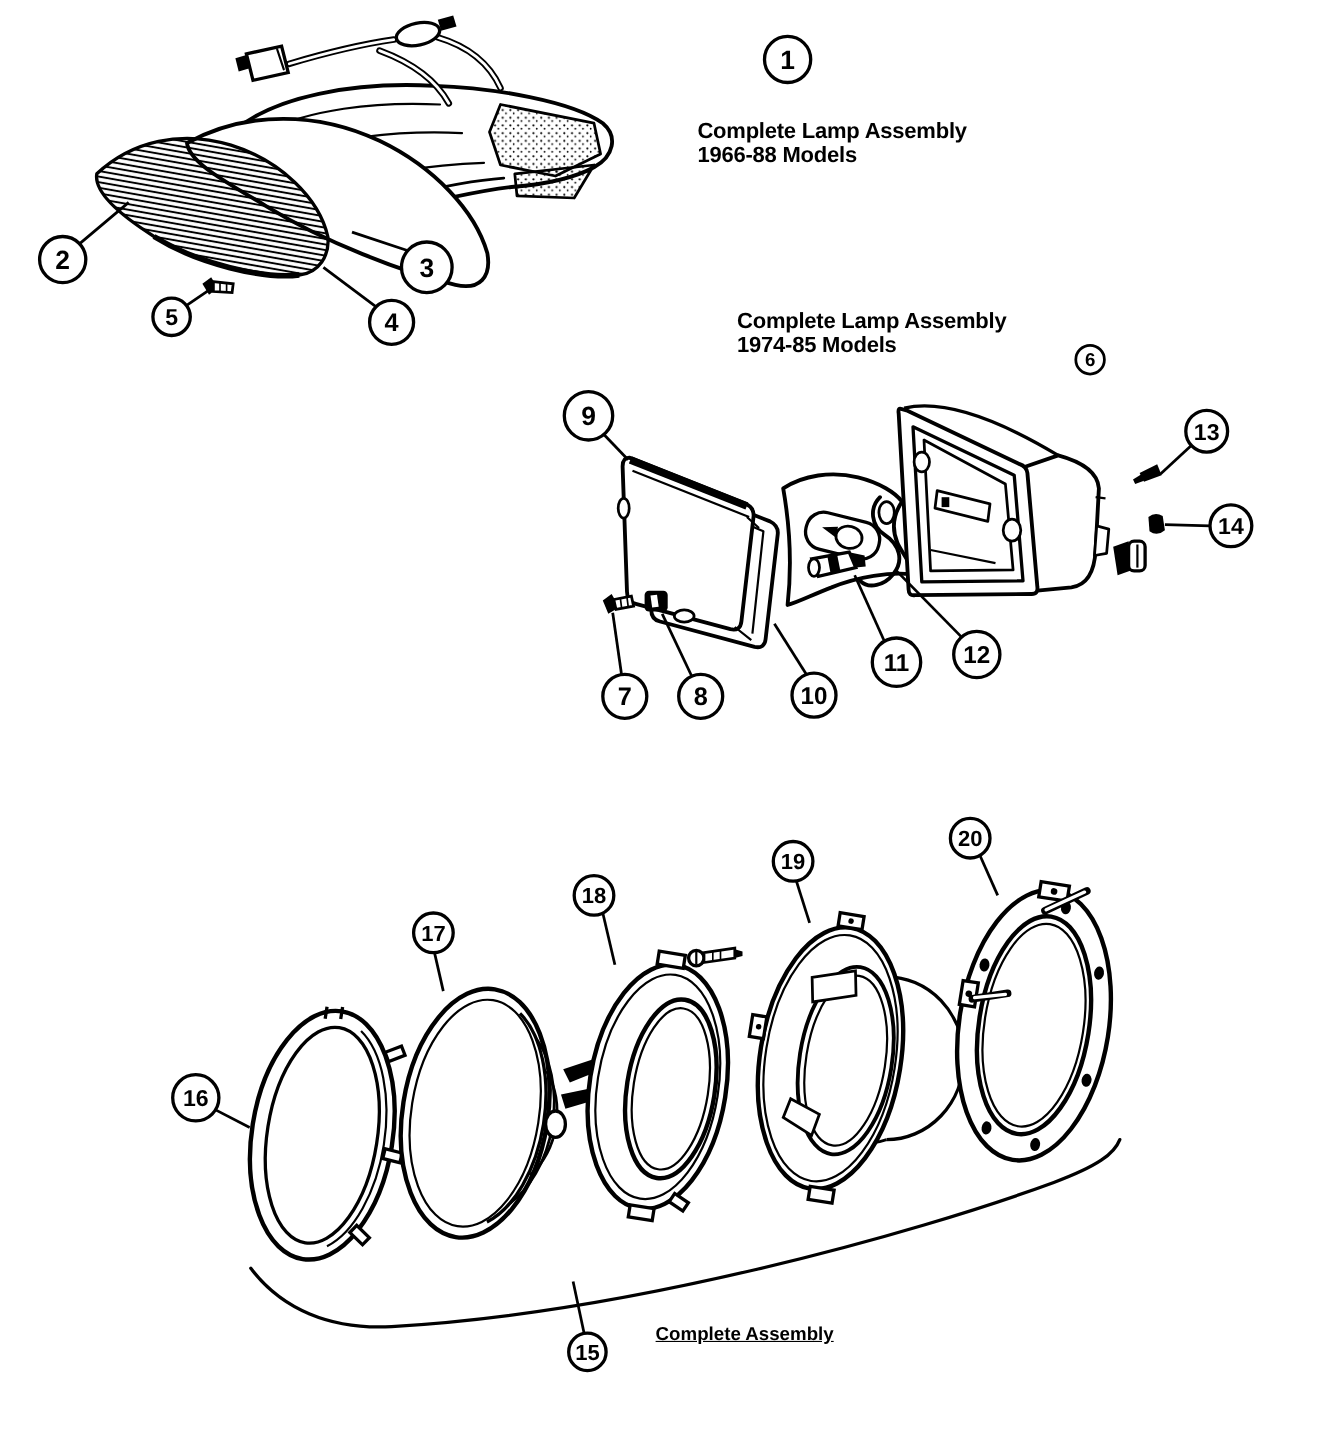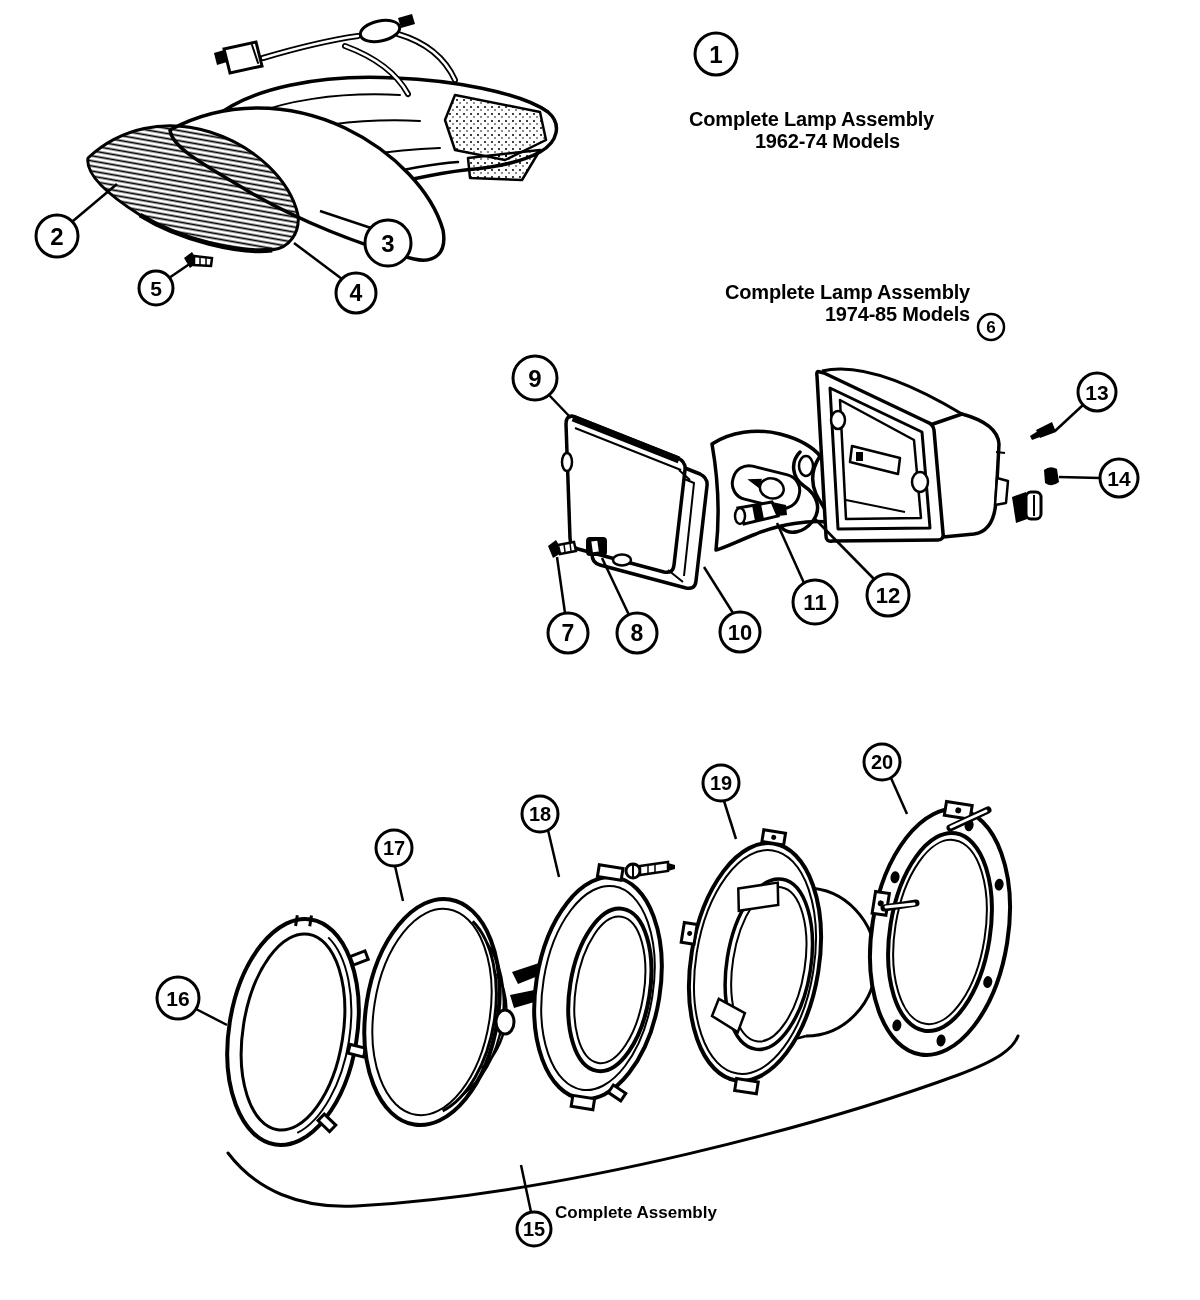--- a/index.html
+++ b/index.html
@@ -1,19 +1,19 @@
 <!DOCTYPE html>
 <html><head>
 <meta charset="utf-8">
 <style>
   html,body{margin:0;padding:0;background:#888;}
   .page{position:relative;width:1200px;height:1300px;background:#fff;overflow:hidden;
         font-family:"Liberation Sans",sans-serif;}
   .page svg{position:absolute;left:0;top:0;}
-  .diagram-label{position:absolute;color:#000;font-weight:bold;text-align:right;
+  .diagram-label{position:absolute;color:#000;font-weight:bold;text-align:left;
         font-size:20px;line-height:22px;letter-spacing:-0.2px;white-space:nowrap;}
   .diagram-label .l2-shift{display:block;padding-right:34px;}
   .diagram-label .l2{display:block;}
   .assembly-caption{position:absolute;color:#000;font-weight:bold;font-size:17px;white-space:nowrap;}
   svg text.co{font-family:"Liberation Sans",sans-serif;font-weight:bold;fill:#000;text-anchor:middle;}
   svg .ln{stroke:#000;fill:none;}
   svg .wh{fill:#fff;stroke:#000;}
   svg .bk{fill:#000;stroke:none;}
 </style>
 </head>
@@ -345,23 +345,23 @@
   </g>
   <g>
     <line class="ln" stroke-width="2.5" x1="891" y1="778" x2="907" y2="814"></line>
     <circle class="wh" stroke-width="3" cx="882" cy="762" r="18"></circle>
     <text class="co" x="882" y="762" dy="0.36em" font-size="20">20</text>
   </g>
 </svg>
 
 <div class="diagram-label" style="left:634px;top:108px;width:300px;">
   <span>Complete Lamp Assembly</span>
-  <span class="l2-shift">1962-74 Models</span>
+  <span class="l2-shift">1966-88 Models</span>
 </div>
 
 <div class="diagram-label" style="left:670px;top:281px;width:300px;">
   <span>Complete Lamp Assembly</span>
   <span class="l2">1974-85 Models</span>
 </div>
 
-<div class="assembly-caption" style="left:555px;top:1203px;">Complete Assembly</div>
+<div class="assembly-caption" style="left:596px;top:1203px;text-decoration:underline;">Complete Assembly</div>
 
 </div>
 
 </body></html>

